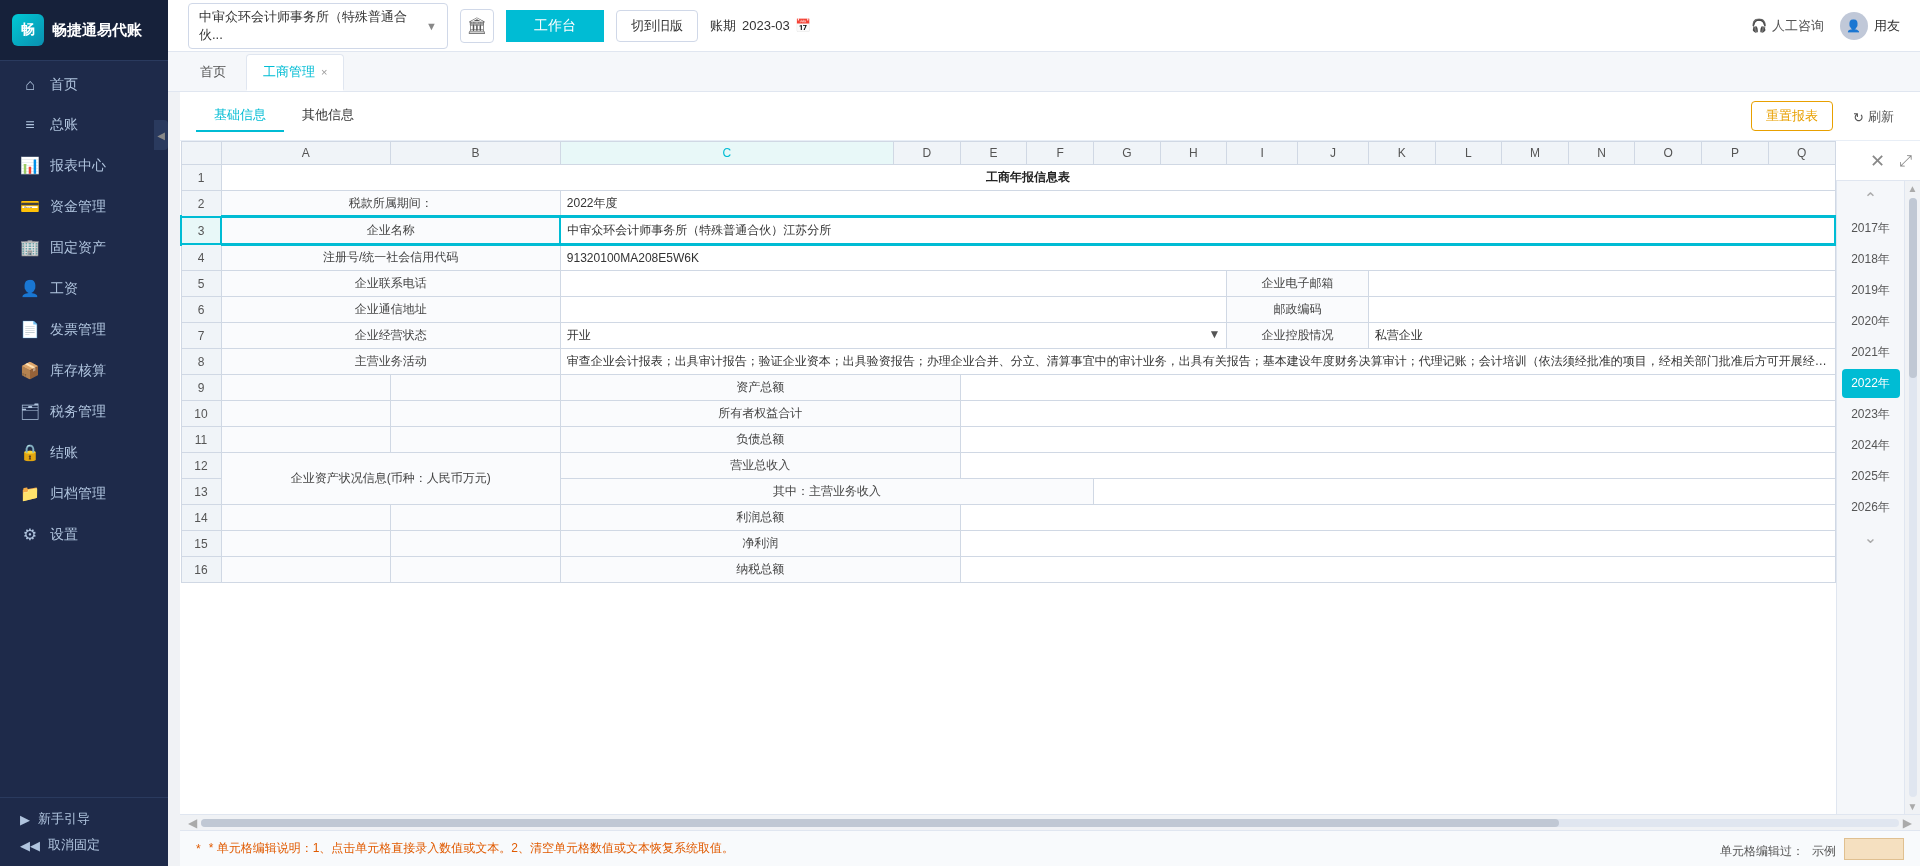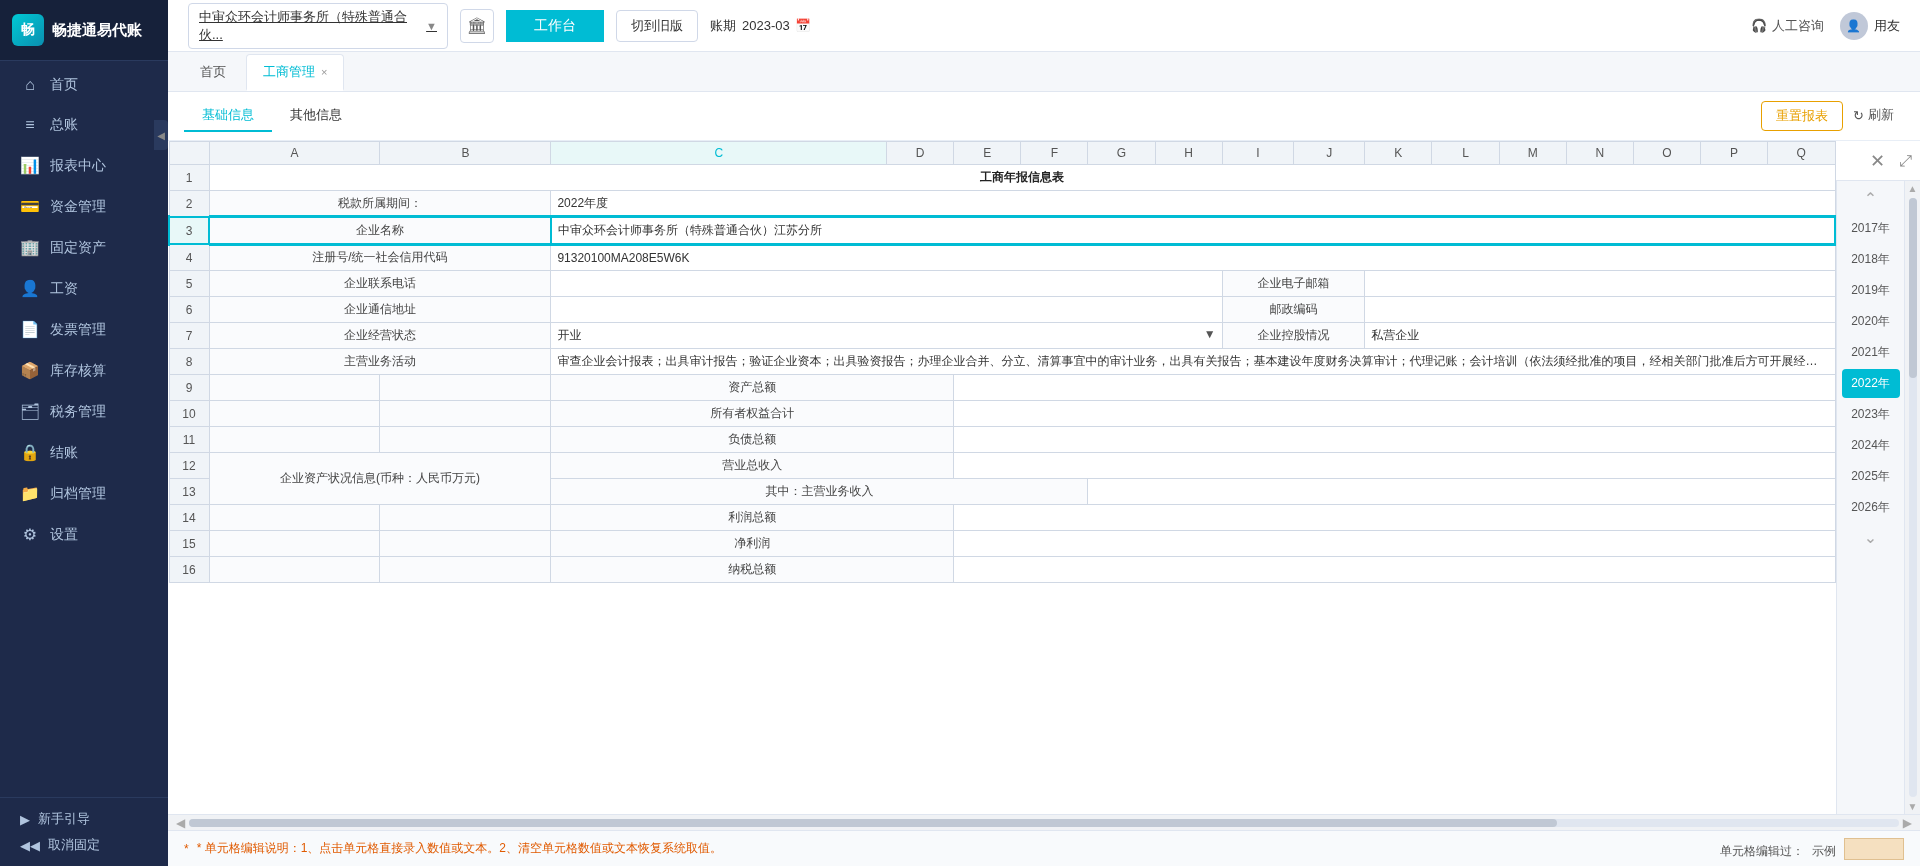--- a/index.html
+++ b/index.html
@@ -77,21 +77,20 @@
     }
     .company-selector {
       display: flex; align-items: center; gap: 6px;
       border: 1px solid #d0d8e8;
       border-radius: 4px;
       padding: 4px 10px;
       cursor: pointer;
       font-size: 13px;
       max-width: 260px;
       color: #333;
-      text-decoration: underline;
     }
     .company-selector .chevron { color: #888; font-size: 11px; }
     .icon-btn {
       width: 34px; height: 34px;
       border: 1px solid #d0d8e8;
       border-radius: 4px;
       display: flex; align-items: center; justify-content: center;
       cursor: pointer; color: #555; font-size: 16px;
     }
     .workbench-btn {
@@ -158,20 +157,21 @@
     }
     .tab-close { color: #999; font-size: 11px; }
 
     
     .content-area {
       flex: 1;
       display: flex;
       flex-direction: column;
       background: #fff;
       overflow: hidden;
+      margin-left: 12px;
     }
 
     
     .sub-header {
       display: flex;
       align-items: center;
       padding: 8px 16px;
       border-bottom: 1px solid #e8eef6;
       gap: 0;
       flex-shrink: 0;
@@ -183,21 +183,21 @@
       color: #333;
       border-bottom: 2px solid transparent;
     }
     .sub-tab-active {
       color: #00bcd4;
       border-bottom: 2px solid #00bcd4;
       font-weight: 500;
     }
     .sub-header-right {
       margin-left: auto;
-      display: flex; align-items: flex-start; 
+      display: flex; align-items: flex-end; gap: 10px;
     }
     .reset-btn {
       border: 1px solid #e8a000;
       color: #e8a000;
       background: #fff;
       border-radius: 4px;
       padding: 5px 14px;
       font-size: 13px;
       cursor: pointer;
     }

